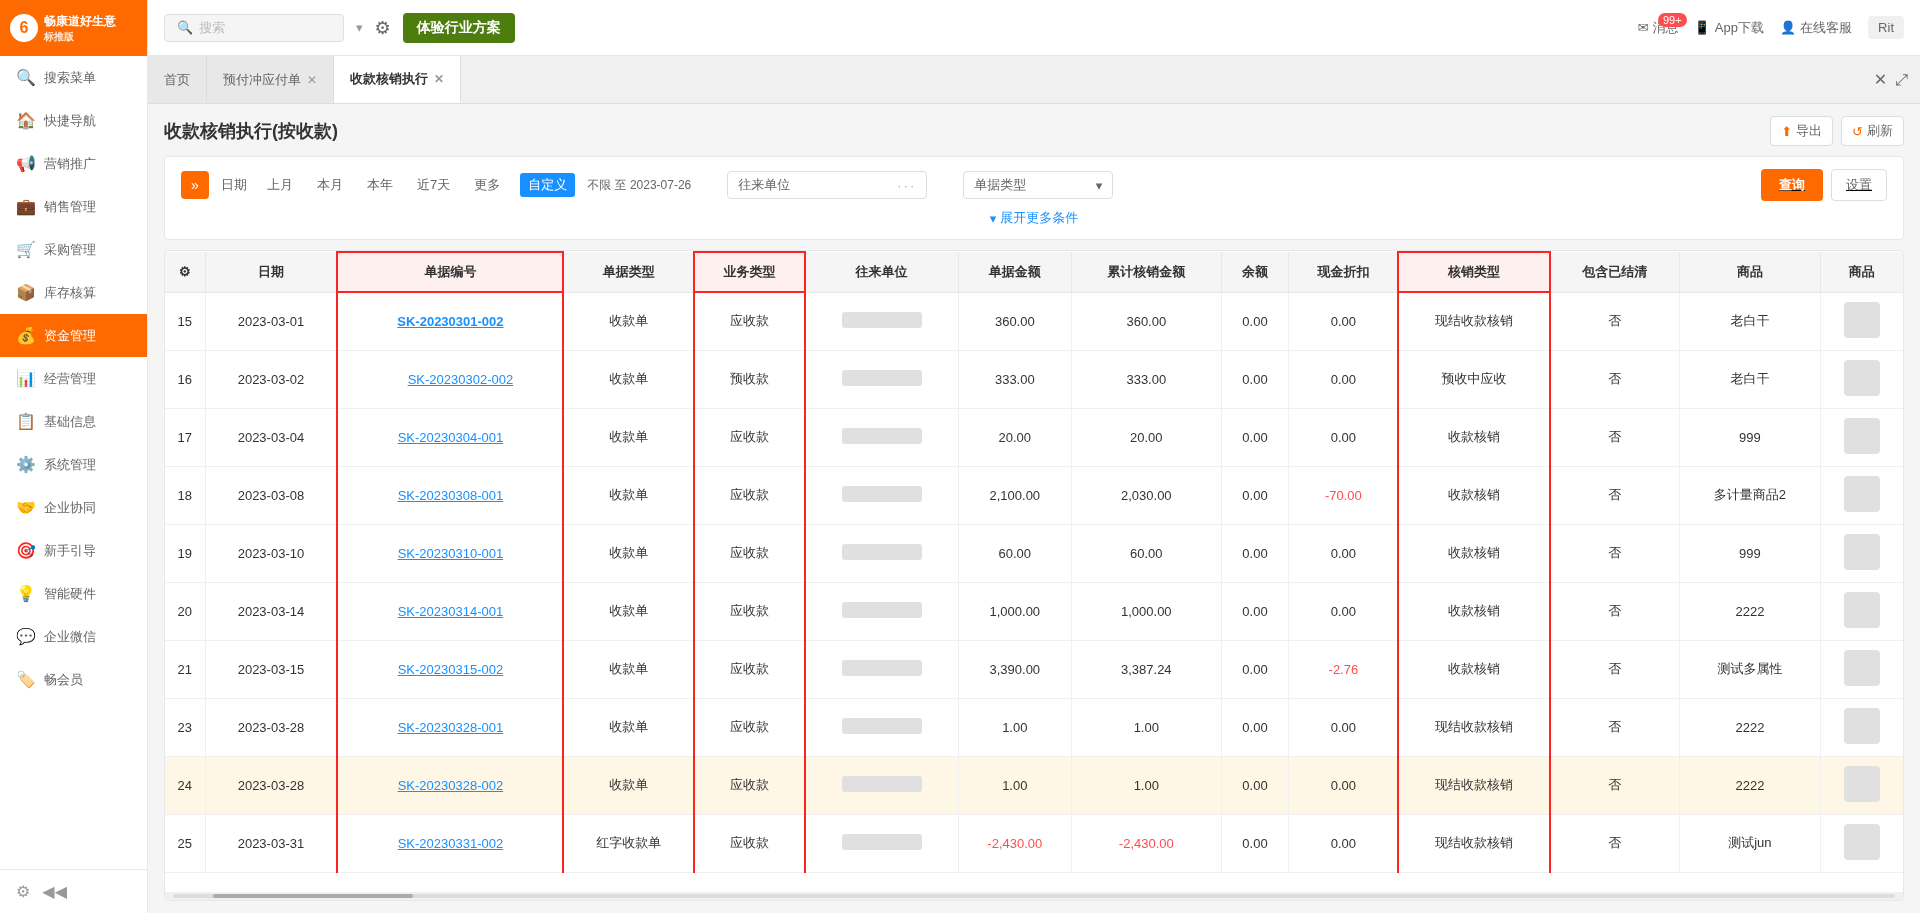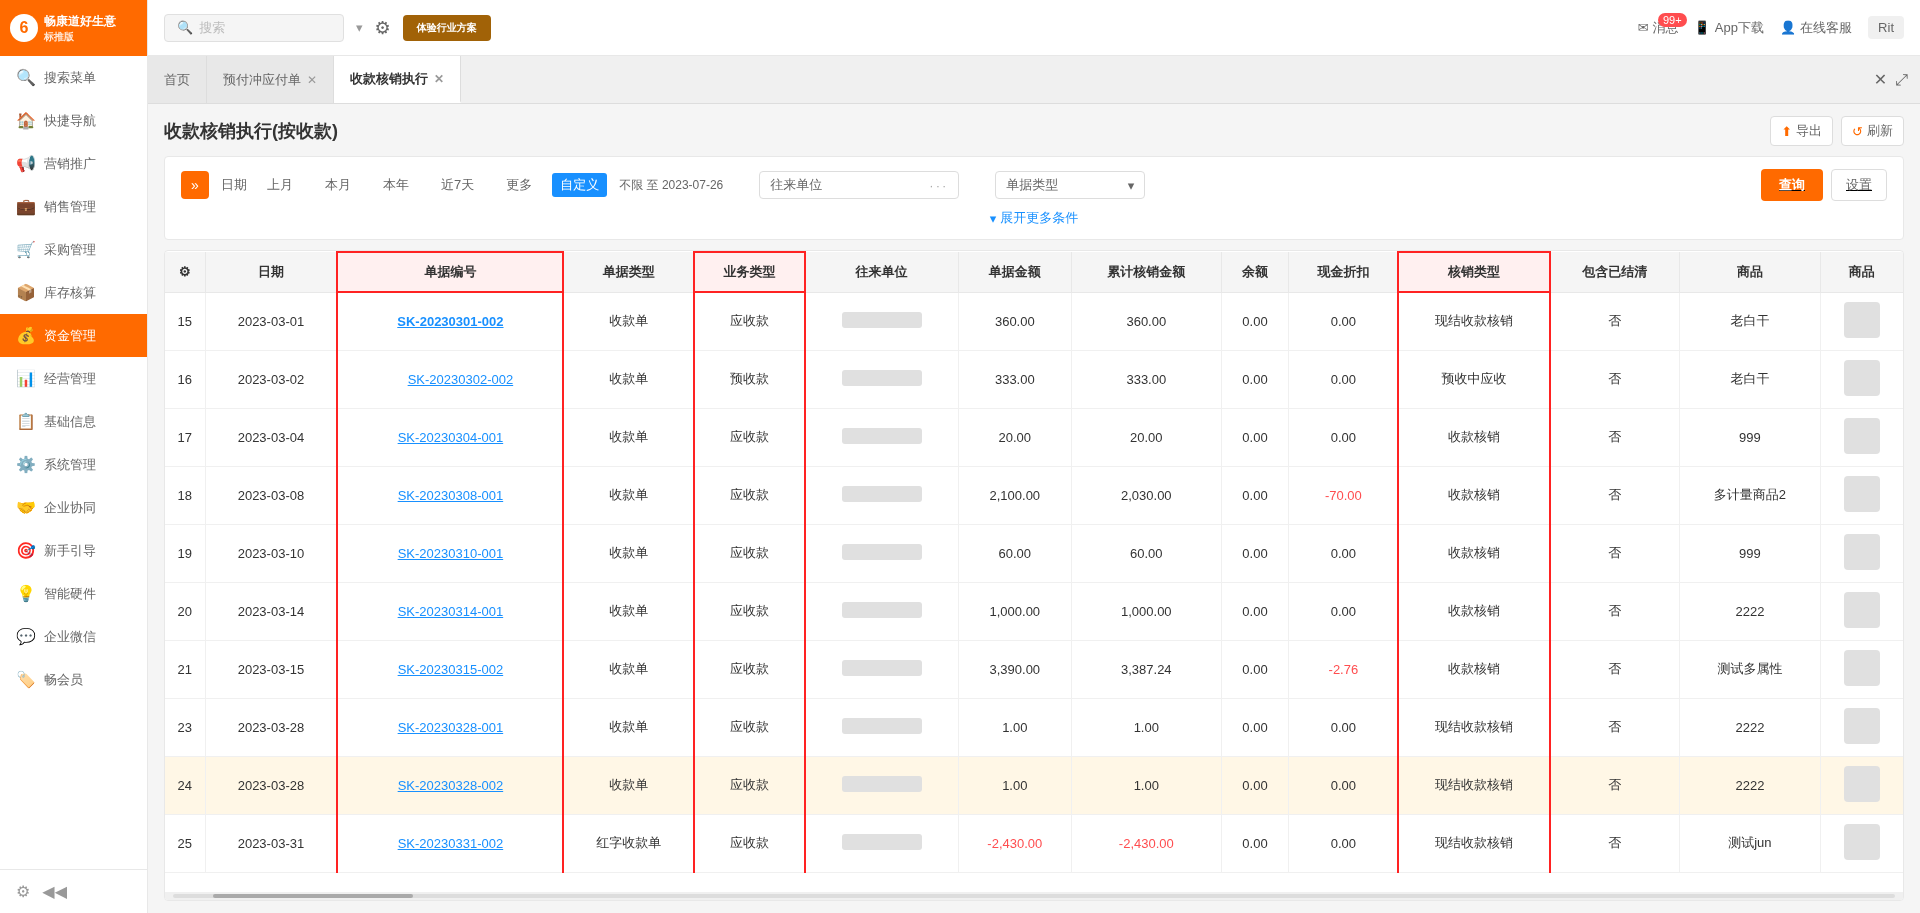--- a/index.html
+++ b/index.html
@@ -17,21 +17,21 @@
     .sidebar-footer .gear-icon, .sidebar-footer .arrow-icon { color: #999; cursor: pointer; font-size: 16px; }
 
     
     .main { flex: 1; display: flex; flex-direction: column; overflow: hidden; }
 
     
     .topbar { height: 56px; background: #fff; border-bottom: 1px solid #e8e8e8; display: flex; align-items: center; padding: 0 16px; gap: 12px; }
     .topbar-search { background: #f5f5f5; border: 1px solid #e0e0e0; border-radius: 4px; padding: 4px 12px; width: 180px; font-size: 13px; color: #999; display: flex; align-items: center; gap: 6px; }
     .topbar-arrow { color: #999; cursor: pointer; }
     .topbar-gear { color: #666; cursor: pointer; font-size: 18px; }
-    .topbar-btn-trial { background: #a16207; color: #fff; border: none; border-radius: 4px; padding: 6px 14px; cursor: pointer; font-size: 10px; font-weight: bold; }
+    .topbar-btn-trial { background: #4d7c0f; color: #fff; border: none; border-radius: 4px; padding: 6px 14px; cursor: pointer; font-size: 14px; font-weight: bold; }
     .topbar-right { display: flex; align-items: center; gap: 16px; margin-left: auto; }
     .topbar-msg { display: flex; align-items: center; gap: 4px; color: #666; cursor: pointer; position: relative; font-size: 13px; }
     .topbar-badge { background: #ff4d4f; color: #fff; border-radius: 10px; padding: 1px 5px; font-size: 11px; position: absolute; top: -6px; right: -8px; }
     .topbar-app { display: flex; align-items: center; gap: 4px; color: #666; cursor: pointer; font-size: 13px; }
     .topbar-service { display: flex; align-items: center; gap: 4px; color: #666; cursor: pointer; font-size: 13px; }
     .topbar-user { background: #f0f0f0; border-radius: 4px; padding: 4px 10px; color: #666; font-size: 13px; }
 
     
     .tabbar { height: 48px; background: #f0f0f0; border-bottom: 1px solid #ddd; display: flex; align-items: stretch; }
     .tab { display: flex; align-items: center; gap: 6px; padding: 0 16px; cursor: pointer; color: #666; font-size: 13px; border-right: 1px solid #ddd; background: #e8e8e8; }
@@ -49,21 +49,21 @@
     .page-title { font-size: 18px; font-weight: bold; color: #333; }
     .page-actions { display: flex; gap: 8px; }
     .action-btn { display: flex; align-items: center; gap: 4px; padding: 5px 10px; border: 1px solid #ddd; border-radius: 4px; background: #fff; color: #666; cursor: pointer; font-size: 13px; }
     .action-btn .btn-icon { color: #ff6a00; }
 
     
     .filter-bar { background: #fff; border-radius: 4px; padding: 12px 16px; display: flex; flex-direction: column; gap: 8px; border: 1px solid #e8e8e8; }
     .filter-row { display: flex; align-items: center; gap: 12px; flex-wrap: wrap; }
     .filter-toggle { width: 28px; height: 28px; background: #ff6a00; color: #fff; border-radius: 4px; display: flex; align-items: center; justify-content: center; cursor: pointer; font-size: 14px; }
     .filter-label { color: #666; font-size: 13px; white-space: nowrap; }
-    .filter-date-options { display: flex; align-items: center; gap: 16px; }
+    .filter-date-options { display: flex; align-items: center; gap: 8px; }
     .date-opt { padding: 3px 8px; cursor: pointer; color: #666; font-size: 13px; border-radius: 3px; }
     .date-opt.custom { color: #fff; background: #1890ff; border-radius: 3px; }
     .date-range { color: #666; font-size: 12px; }
     .filter-select { display: flex; align-items: center; gap: 4px; border: 1px solid #ddd; border-radius: 4px; padding: 4px 10px; background: #fff; cursor: pointer; color: #666; font-size: 13px; min-width: 200px; }
     .filter-select .placeholder { color: #bbb; flex: 1; }
     .filter-dots { letter-spacing: 2px; color: #aaa; }
     .filter-type-select { display: flex; align-items: center; gap: 4px; border: 1px solid #ddd; border-radius: 4px; padding: 4px 10px; background: #fff; cursor: pointer; color: #666; font-size: 13px; min-width: 150px; }
     .query-btn { background: #ff6a00; color: #fff; border: none; border-radius: 4px; padding: 6px 18px; cursor: pointer; font-size: 13px; font-weight: bold; }
     .setting-btn { background: #fff; color: #666; border: 1px solid #ddd; border-radius: 4px; padding: 6px 14px; cursor: pointer; font-size: 13px; }
     .expand-conditions { display: flex; align-items: center; gap: 4px; color: #1890ff; cursor: pointer; font-size: 13px; justify-content: center; }

